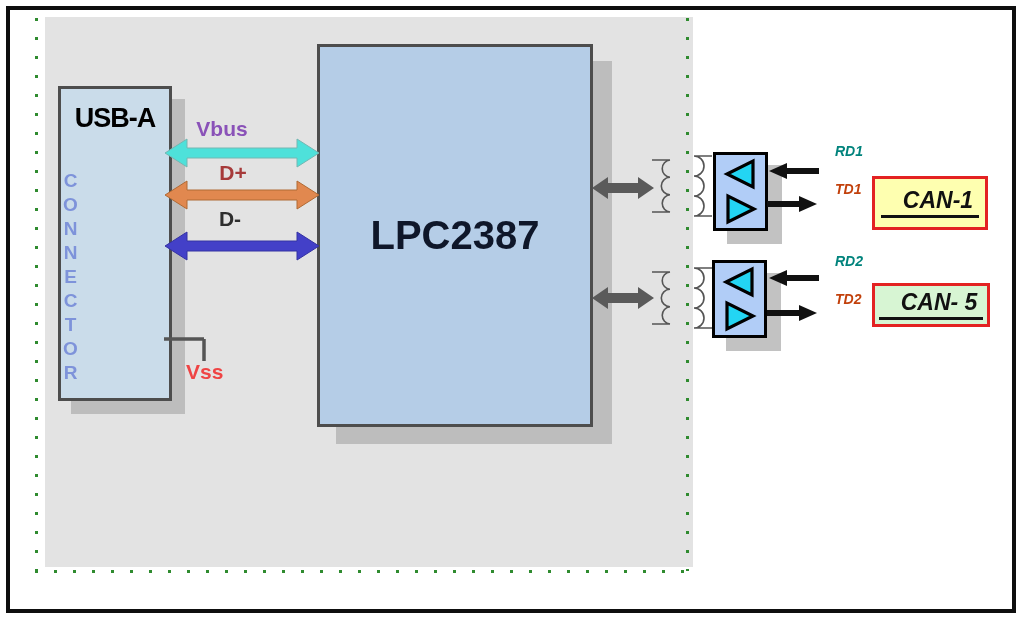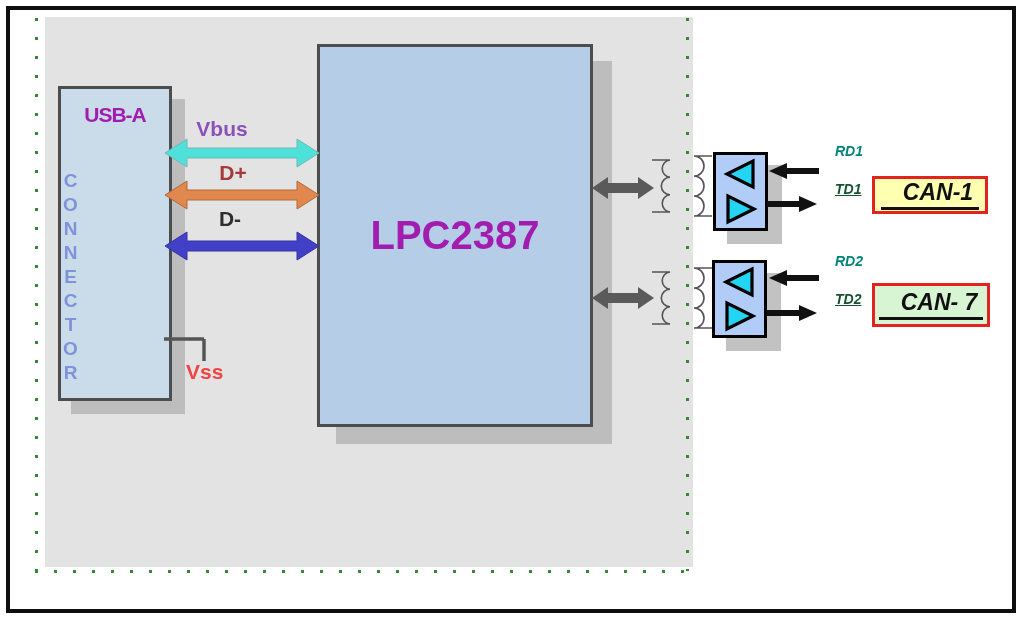--- a/index.html
+++ b/index.html
@@ -10,34 +10,34 @@
   .frame{left:6px;top:6px;width:1010px;height:607px;border:4px solid #0e0e0e;box-sizing:border-box;background:#fff;}
   
   .panel{left:45px;top:17px;width:648px;height:550px;background:#e3e3e3;}
   
   .dots-v{width:3px;background:repeating-linear-gradient(to bottom,#2f8b2f 0 3px,transparent 3px 19px);}
   .dots-h{height:3px;background:repeating-linear-gradient(to right,#2f8b2f 0 3px,transparent 3px 19px);}
   
   .usb-box{left:58px;top:86px;width:114px;height:315px;background:#cadcea;border:3px solid #4d4d4d;
            box-sizing:border-box;box-shadow:13px 13px 0 #bdbdbd;}
   .usb-title{position:absolute;left:0;right:0;top:14px;text-align:center;font-weight:bold;
-             font-size:21px;letter-spacing:-1px;color:#a21caf;}
+             font-size:27px;letter-spacing:-1px;color:#000000;}
   .usb-vert{position:absolute;left:0;right:0;top:74px;display:flex;justify-content:center;
             writing-mode:vertical-lr;text-orientation:upright;font-weight:bold;font-size:19px;
             letter-spacing:3px;line-height:1;color:#7e93da;margin:0 auto;height:230px;}
   .mcu-box{left:317px;top:44px;width:276px;height:383px;background:#b5cde7;border:3px solid #4d4d4d;
            box-sizing:border-box;box-shadow:19px 17px 0 #bdbdbd;display:flex;align-items:center;justify-content:center;}
-  .mcu-label{font-weight:bold;font-size:40px;color:#a21caf;letter-spacing:0px;}
+  .mcu-label{font-weight:bold;font-size:40px;color:#0f172a;letter-spacing:0px;}
   .xcvr{width:55px;background:#b1cdf7;border:3px solid #000;box-sizing:border-box;
         box-shadow:14px 13px 0 #c2c2c2;}
   
   .siglabel{font-weight:bold;font-size:21px;}
   .vbus-l{color:#8a52b8;} .dp-l{color:#a63a3a;} .dm-l{color:#2e2e2e;} .vss-l{color:#ef4444;}
   .rdtd{font-weight:bold;font-style:italic;font-size:14px;}
-  .rd-l{color:#00837c;} .td-l{color:#14532d;text-decoration:underline;}
+  .rd-l{color:#00837c;} .td-l{color:#c2410c;}
   .can-box{border:3px solid #e32222;box-sizing:border-box;display:flex;align-items:center;justify-content:center;}
   .can1{background:#feffb0;} .can2{background:#d7f5d3;}
   .can-text{font-weight:bold;font-style:italic;font-size:23px;color:#111;
             border-bottom:3px solid #111;padding:0 6px 1px 22px;line-height:1.1;}
 </style>
 </head>
 <body>
 
 <div class="stage">
 
@@ -90,21 +90,21 @@
     </svg>
   </div>
   <svg class="abs" style="left:768px;top:162px;" width="52" height="18">
     <polygon points="1,9 19,1 19,6 51,6 51,12 19,12 19,17" fill="#111111"></polygon>
   </svg>
   <svg class="abs" style="left:766px;top:195px;" width="52" height="18">
     <polygon points="51,9 33,1 33,6 1,6 1,12 33,12 33,17" fill="#111111"></polygon>
   </svg>
   <div class="abs rdtd rd-l" style="left:835px;top:143px;">RD1</div>
   <div class="abs rdtd td-l" style="left:835px;top:181px;">TD1</div>
-  <div class="abs can-box can1" style="left:872px;top:176px;width:116px;height:38px;">
+  <div class="abs can-box can1" style="left:872px;top:176px;width:116px;height:54px;">
     <span class="can-text">CAN-1</span>
   </div>
 
   <svg class="abs" style="left:591px;top:285px;" width="64" height="26">
     <polygon points="1,13 17,2 17,8 47,8 47,2 63,13 47,24 47,18 17,18 17,24" fill="#5a5a5a"></polygon>
   </svg>
   <svg class="abs" style="left:648px;top:260px;" width="68" height="76">
     <path d="M4,12 H22 A8.7,8.7 0 0 0 22,29.3 A8.7,8.7 0 0 0 22,46.7 A8.7,8.7 0 0 0 22,64 H4" stroke="#555" stroke-width="1.6" fill="none"></path>
     <path d="M64,8 H46 A10,10 0 0 1 46,28 A10,10 0 0 1 46,48 A10,10 0 0 1 46,68 H64" stroke="#555" stroke-width="1.6" fill="none"></path>
   </svg>
@@ -116,16 +116,16 @@
   </div>
   <svg class="abs" style="left:768px;top:269px;" width="52" height="18">
     <polygon points="1,9 19,1 19,6 51,6 51,12 19,12 19,17" fill="#111111"></polygon>
   </svg>
   <svg class="abs" style="left:766px;top:304px;" width="52" height="18">
     <polygon points="51,9 33,1 33,6 1,6 1,12 33,12 33,17" fill="#111111"></polygon>
   </svg>
   <div class="abs rdtd rd-l" style="left:835px;top:253px;">RD2</div>
   <div class="abs rdtd td-l" style="left:835px;top:291px;">TD2</div>
   <div class="abs can-box can2" style="left:872px;top:283px;width:118px;height:44px;">
-    <span class="can-text">CAN- 7</span>
+    <span class="can-text">CAN- 5</span>
   </div>
 
 </div>
 
 </body></html>

